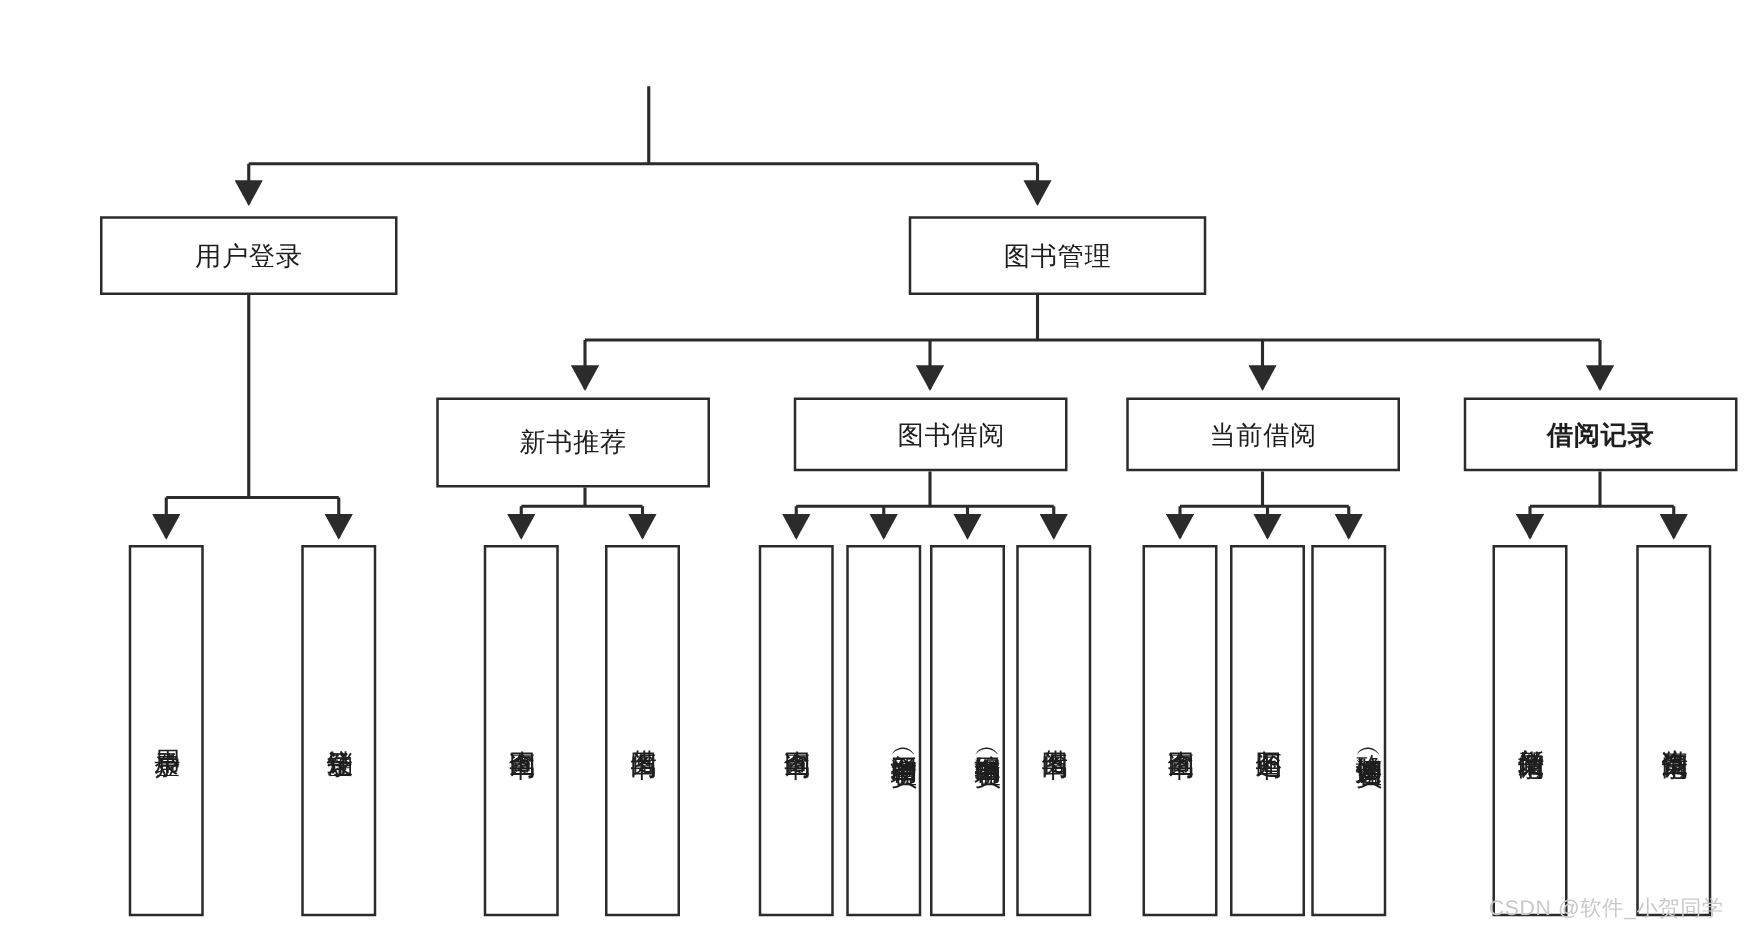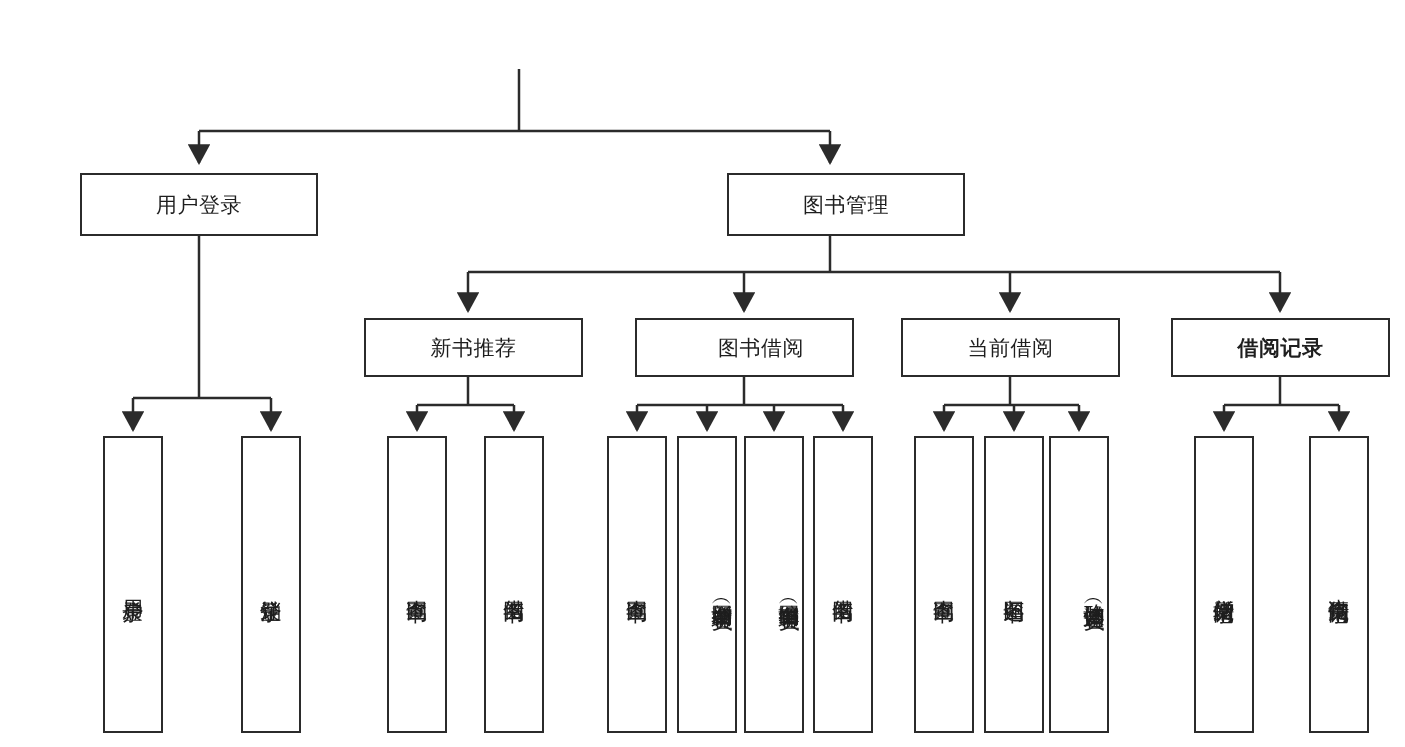--- a/index.html
+++ b/index.html
@@ -119,21 +119,21 @@
   </svg>
 
 
   <div class="node h" style="left:80px; top:173px; width:238px; height:63px;">
     <span>用户登录</span>
   </div>
   <div class="node h" style="left:711px; top:173px; width:238px; height:63px;margin-left:16px;">
     <span>图书管理</span>
   </div>
 
-  <div class="node h" style="left:364px; top:318px; width:219px; height:59px;">
+  <div class="node h" style="left:349px; top:318px; width:219px; height:72px;">
     <span>新书推荐</span>
   </div>
   <div class="node h" style="left:635px; top:318px; width:219px; height:59px;padding-left:33px;">
     <span>图书借阅</span>
   </div>
   <div class="node h" style="left:901px; top:318px; width:219px; height:59px;font-family:Liberation Serif, serif;">
     <span>当前借阅</span>
   </div>
   <div class="node h" style="left:1171px; top:318px; width:219px; height:59px;font-weight:bold;">
     <span>借阅记录</span>
@@ -176,14 +176,15 @@
     <span>确认归还（管理员）</span>
   </div>
 
   <div class="node v centered" style="left:1194px; top:436px; width:60px; height:297px;">
     <span>新增借阅记录</span>
   </div>
   <div class="node v centered" style="left:1309px; top:436px; width:60px; height:297px;">
     <span>查询借阅记录</span>
   </div>
 
+  <div class="watermark" style="left:1191px; top:715px;">CSDN @软件_小贺同学</div>
 
 </div>
 
 </body></html>

